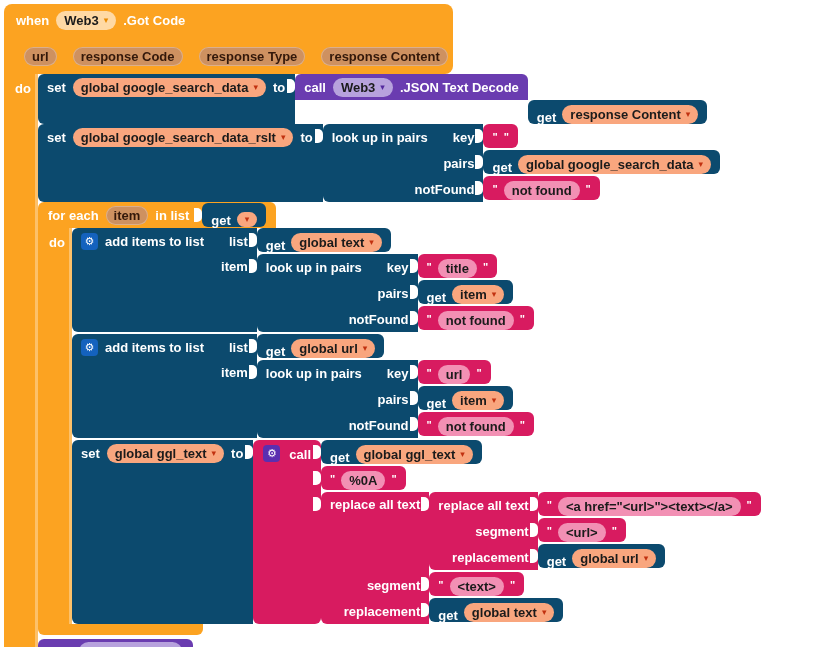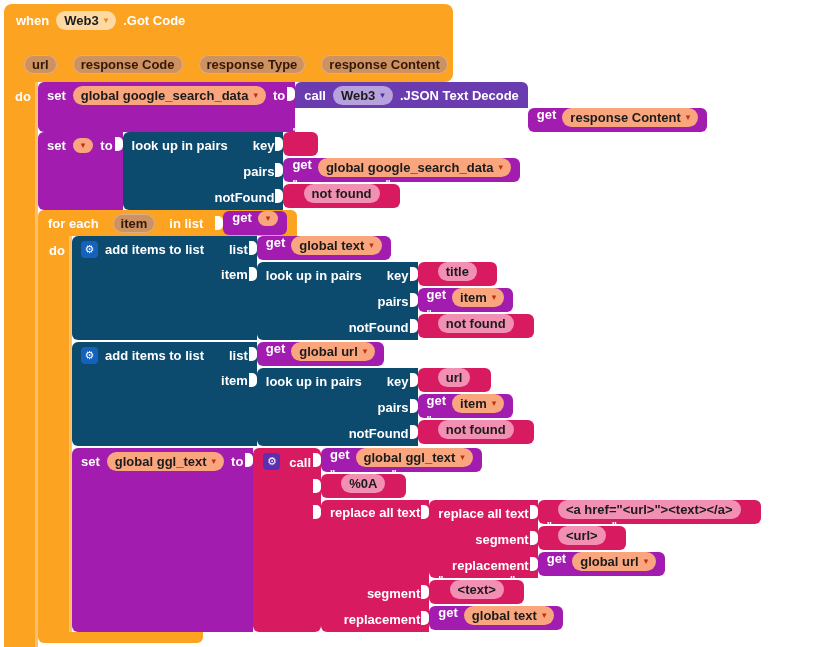--- a/index.html
+++ b/index.html
@@ -1,23 +1,23 @@
 <!DOCTYPE html>
 <html><head>
 <meta charset="utf-8">
 <style>
   html,body{margin:0;padding:0;background:#fff}
   body{width:813px;height:647px;overflow:hidden}
   .canvas{padding:4px 0 0 4px;font:bold 13px/1 "Liberation Sans","DejaVu Sans",sans-serif;color:#fff;}
   .col{display:flex;flex-direction:column;align-items:flex-start}
   
-  .bg-a{background:#FCA321}.bg-o{background:#a21caf}.bg-b{background:#0c4a6e}
+  .bg-a{background:#FCA321}.bg-o{background:#0c4a6e}.bg-b{background:#0c4a6e}
   .bg-p{background:#6A3CB0}.bg-m{background:#D81B60}
   
-  .whead{width:437px;border-radius:8px 8px 8px 0;padding:5px 0 7px 12px;display:flex;flex-direction:column;gap:22px}
+  .whead{width:437px;border-radius:8px 8px 8px 0;padding:5px 0 7px 12px;display:flex;flex-direction:column;gap:14px}
   .hrow{display:flex;align-items:center;gap:7px;height:22px}
   .prow{display:flex;align-items:center;gap:16px;padding-left:8px;height:22px}
   .cbody{display:flex;align-items:stretch}
   .arm{width:34px;box-shadow:inset -3px 0 0 rgba(255,255,255,.33)}
   .arm .do{display:block;padding:8px 0 0 11px}
   .cfoot{height:13px;border-radius:0 0 8px 8px;width:437px}
   .cfoot.f{height:11px;width:165px;border-radius:0 0 6px 6px}
   .stack{display:flex;flex-direction:column;align-items:flex-start}
   
   .pill{border-radius:11px;padding:3px 8px;display:inline-flex;align-items:center;gap:5px;color:#1b1b1b;white-space:nowrap}
@@ -35,27 +35,27 @@
   .vb{display:grid;grid-template-columns:max-content max-content;align-items:stretch}
   .lc{display:flex;align-items:center;gap:7px;padding:0 9px;min-height:26px;white-space:nowrap}
   .lc.r{justify-content:flex-end}
   .lc.top{align-items:flex-start;padding-top:6px}
   .ml{margin-left:auto;padding-left:18px}
   .rtl{border-top-left-radius:6px}.rbl{border-bottom-left-radius:6px}
   .rtr{border-top-right-radius:6px}
   .slot{position:relative;display:flex;align-items:flex-start;margin-bottom:2px;grid-column:2}
   .slot.last{margin-bottom:0}
   .slot>.tab{position:absolute;left:-8px;top:5px;width:8px;height:14px;background:#fff;border-radius:0 5px 5px 0;z-index:3}
-  .leaf{height:24px;border-radius:6px;display:inline-flex;align-items:flex-start;gap:6px;padding:0 9px;white-space:nowrap}
+  .leaf{height:24px;border-radius:6px;display:inline-flex;align-items:flex-end;gap:6px;padding:0 9px;white-space:nowrap}
   .q{font-size:11px;position:relative;top:-5px}
   .gear{width:17px;height:17px;border-radius:4px;color:#fff;font-size:11px;display:inline-flex;align-items:center;justify-content:center;flex:none}
   .g-b{background:#1462BE}.g-p{background:#5B2FB0}
   .join{display:grid;grid-template-columns:max-content max-content}
   .join .jl{grid-column:1;grid-row:1/span 3;border-radius:6px;display:flex;align-items:center;gap:9px;padding:0 10px;align-items:flex-start;padding-top:5px}
-  .fehead{display:flex;align-items:center;gap:14px;border-radius:6px 6px 0 0;padding:0 10px;height:26px}
+  .fehead{display:flex;align-items:center;gap:7px;border-radius:6px 6px 0 0;padding:0 10px;height:26px}
   .fehead .slot{margin-bottom:0}
   .leafstmt{height:24px;border-radius:6px;display:inline-flex;align-items:center;gap:8px;padding:0 11px}
   .mt4{margin-top:4px}.mb2{margin-bottom:2px}
 </style>
 </head>
 <body>
 
 <div class="canvas">
   <div class="col">
 
@@ -118,20 +118,21 @@
               </div>
             </div>
           </div>
         </div>
 
         <div class="stmt">
           <div class="head bg-o rtl rbl">
             <div class="hrow">
               <span>set</span>
               <span class="pill p-salmon">
+                <span>global google_search_data_rslt</span>
                 <span class="arr a-or">▾</span>
               </span>
               <span>to</span>
             </div>
           </div>
           <div class="slot last">
               <i class="tab"></i>
             <div class="vb">
               <div class="lc bg-b rtl" style="grid-column:1">
                 <span>look up in pairs</span>

